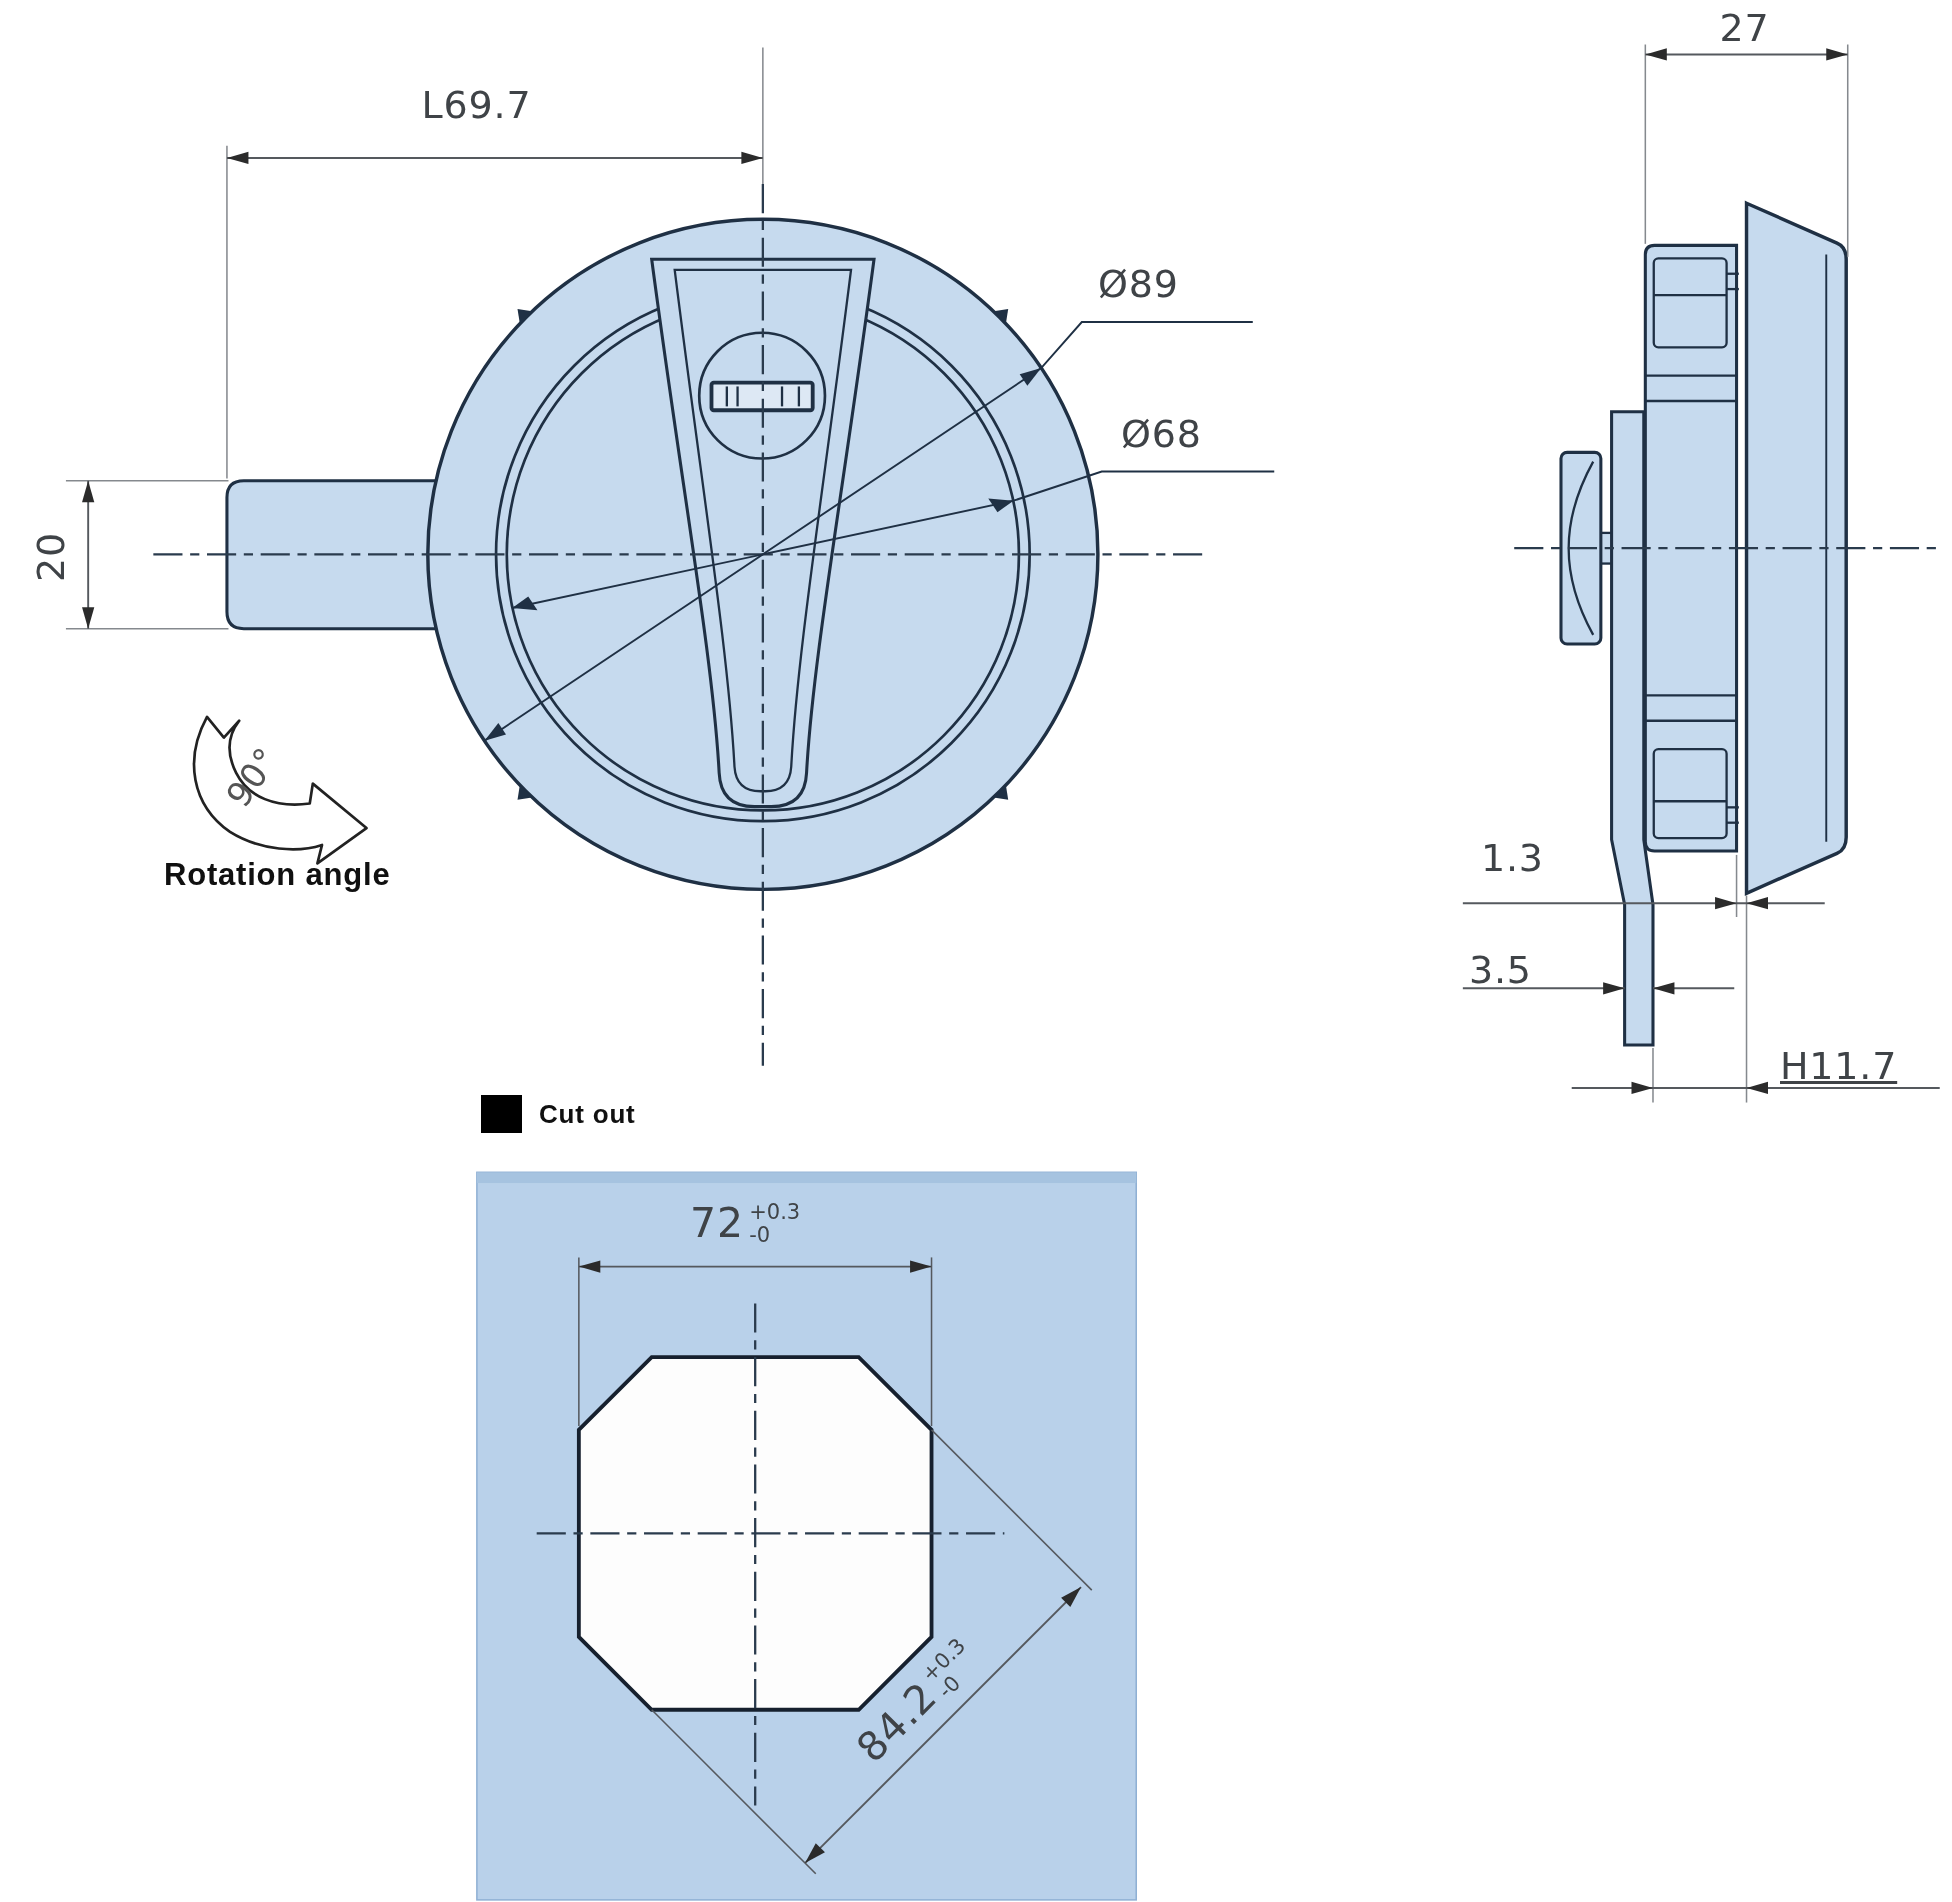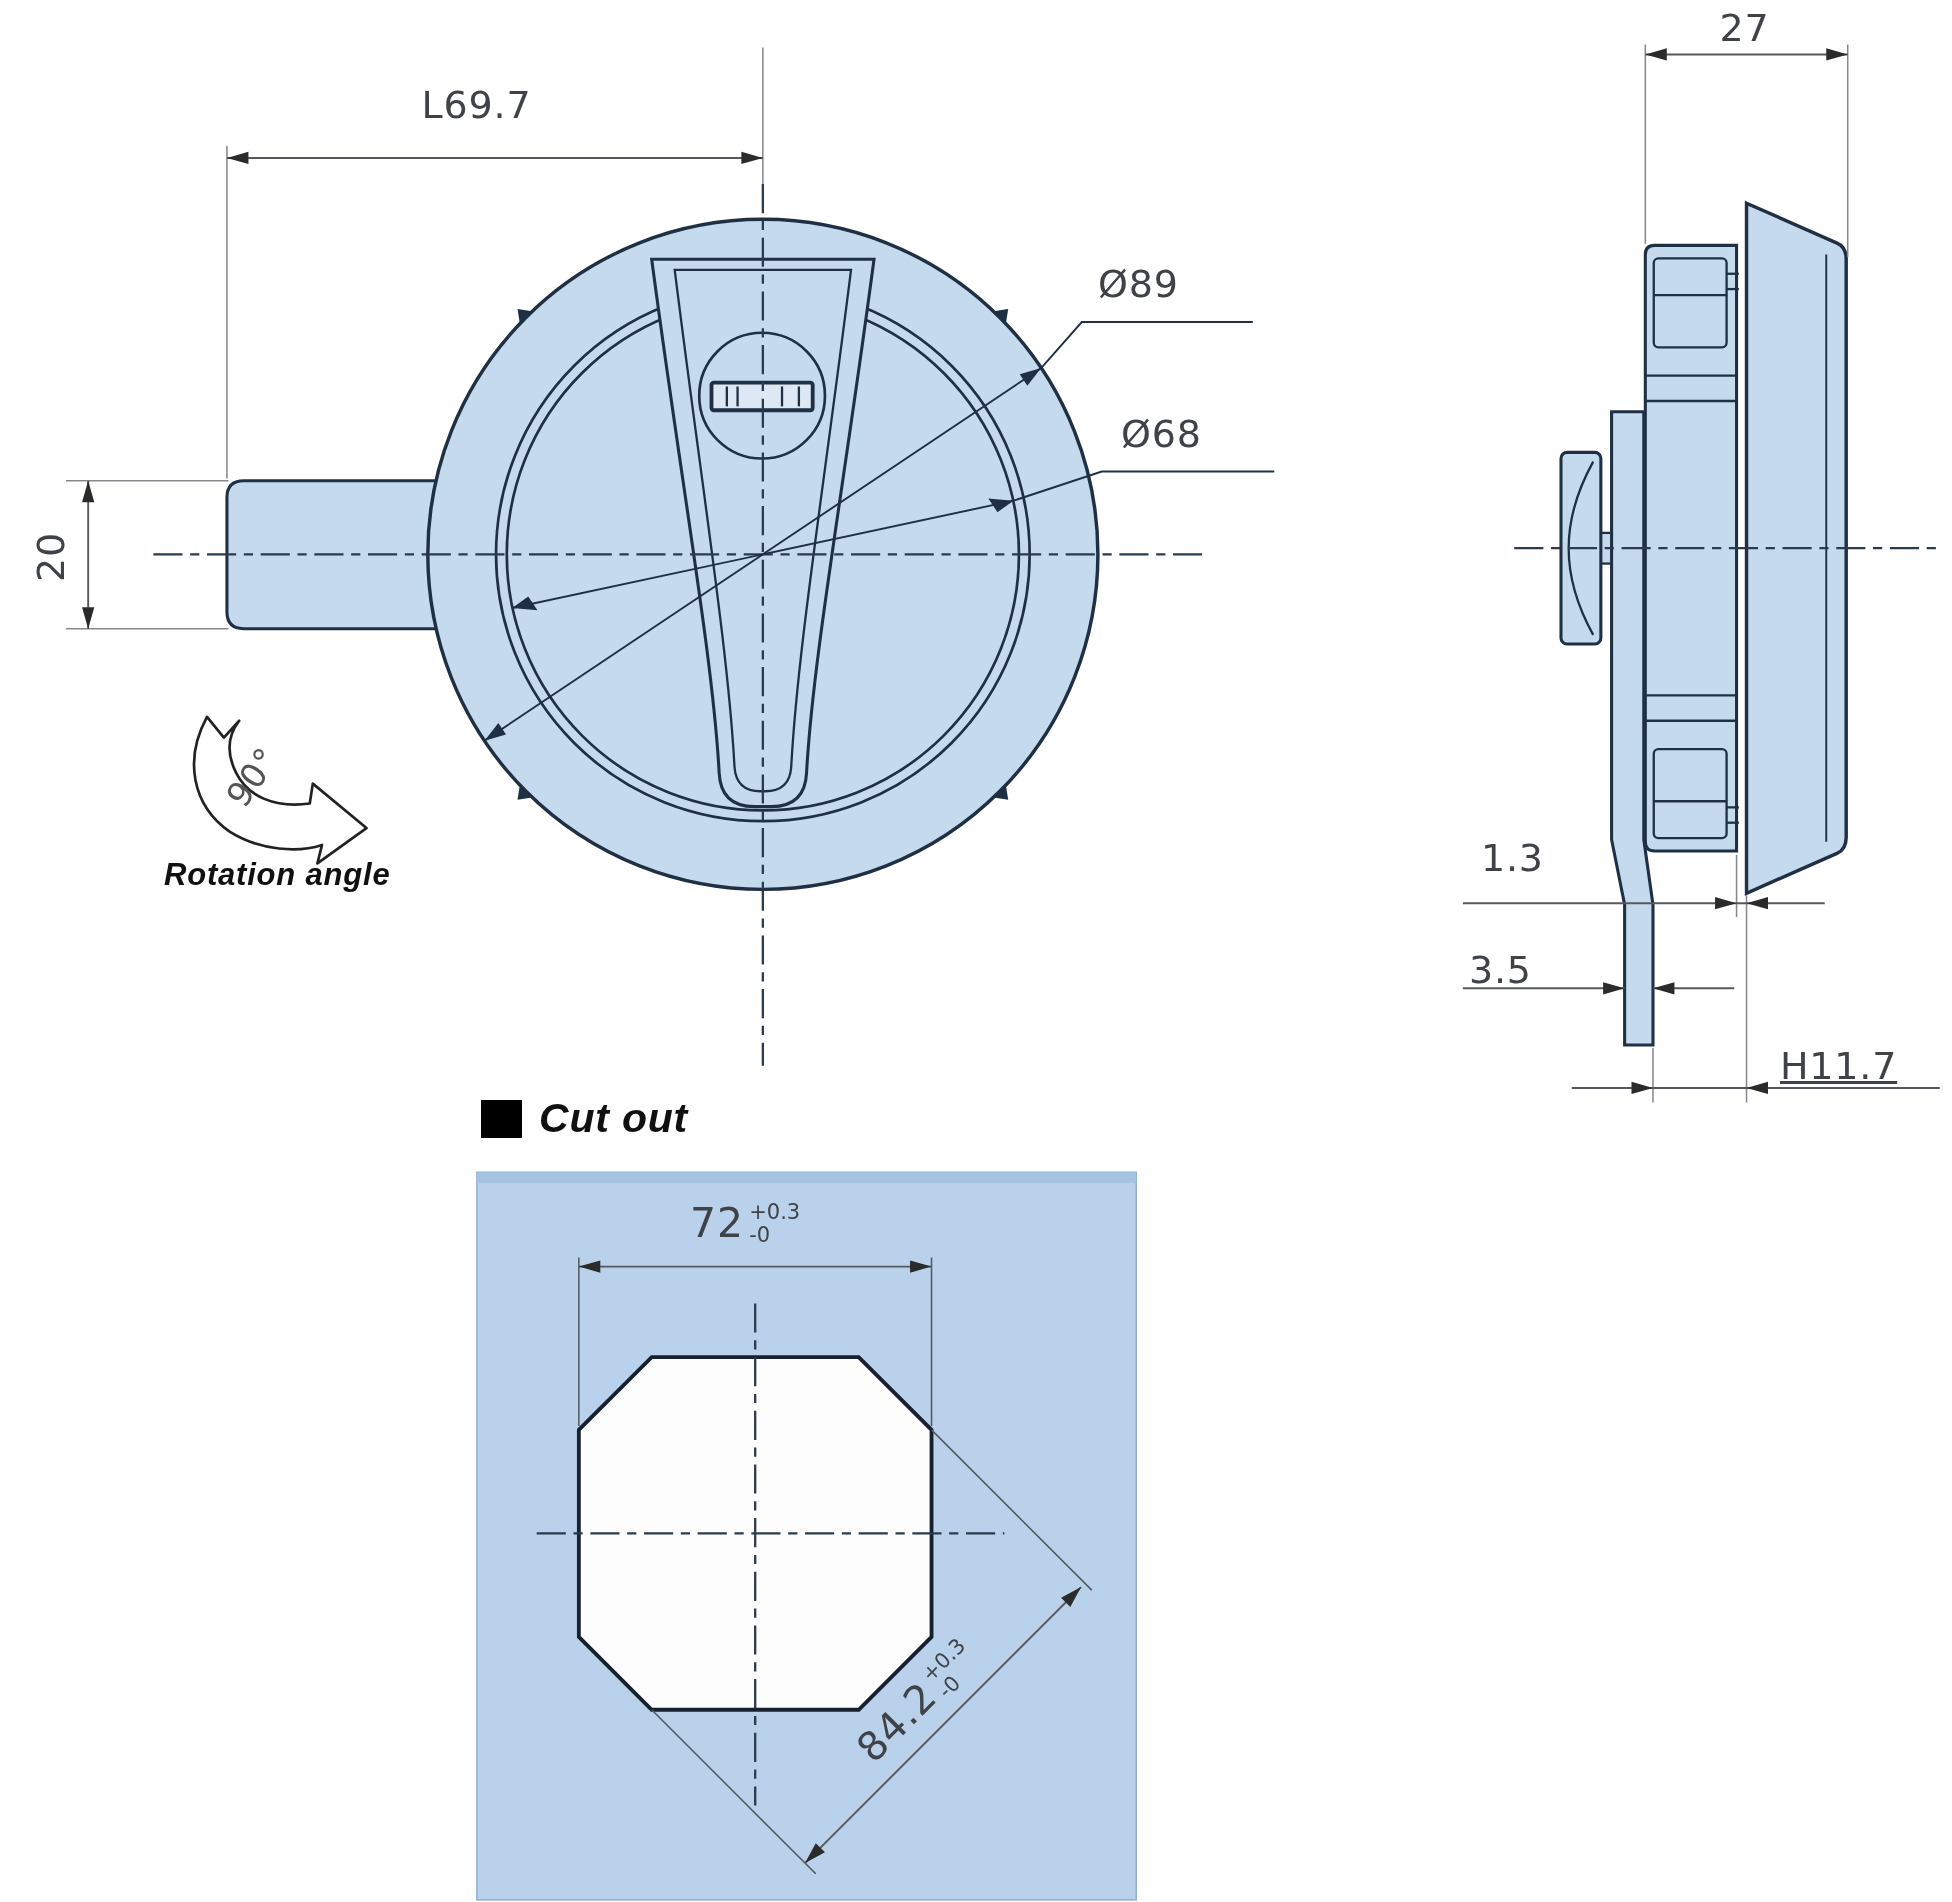--- a/index.html
+++ b/index.html
@@ -6,21 +6,21 @@
   .canvas{position:relative;width:1952px;height:1903px;background:#fff;overflow:hidden;
           font-family:"DejaVu Sans", sans-serif;}
   svg{position:absolute;left:0;top:0;}
   .lbl{position:absolute;color:#3f4347;font-size:38px;letter-spacing:0.8px;white-space:nowrap;
        display:flex;align-items:flex-start;}
   .lbl.center{justify-content:center;}
   .tol{display:inline-flex;flex-direction:column;font-size:21px;line-height:1.08;
        margin-left:5.4px;transform:translateY(1.5px);letter-spacing:0;}
   .rot90{transform:rotate(-55deg);color:#555;font-size:34px;}
   .vert20{transform:rotate(-90deg);}
-  .caption{color:#101010;font-weight:700;font-family:"Liberation Sans", sans-serif;font-style:italic;}
+  .caption{color:#101010;font-weight:700;font-family:"Liberation Sans", sans-serif;}
   .sq{display:inline-block;width:41px;height:38px;background:#000;margin-right:17px;}
   .diag{transform:rotate(-45deg);}
 </style>
 </head>
 <body>
 
 <div class="canvas">
 
 <svg width="1952" height="1903" viewBox="0 0 2546 2482">
 
@@ -194,21 +194,21 @@
 <div class="lbl caption" style="left:164px;top:857px;font-size:31px;color:#101010;">Rotation angle</div>
 
 <div class="lbl center" style="left:1694px;top:6.1px;width:101px;">27</div>
 
 <div class="lbl" style="left:1481px;top:836px;">1.3</div>
 
 <div class="lbl" style="left:1469px;top:948px;">3.5</div>
 
 <div class="lbl" style="left:1780px;top:1044px;text-decoration:underline;">H11.7</div>
 
-<div class="lbl caption" style="left:481px;top:1095px;font-size:41px;align-items:center;">
+<div class="lbl caption" style="left:481px;top:1095px;font-size:26px;align-items:center;">
   <span class="sq"></span>
   <span>Cut out</span>
 </div>
 
 <div class="lbl" style="left:690px;top:1199px;font-size:41px;">
   <span>72</span>
   <span class="tol">
     <span>+0.3</span>
     <span>-0</span>
   </span>

